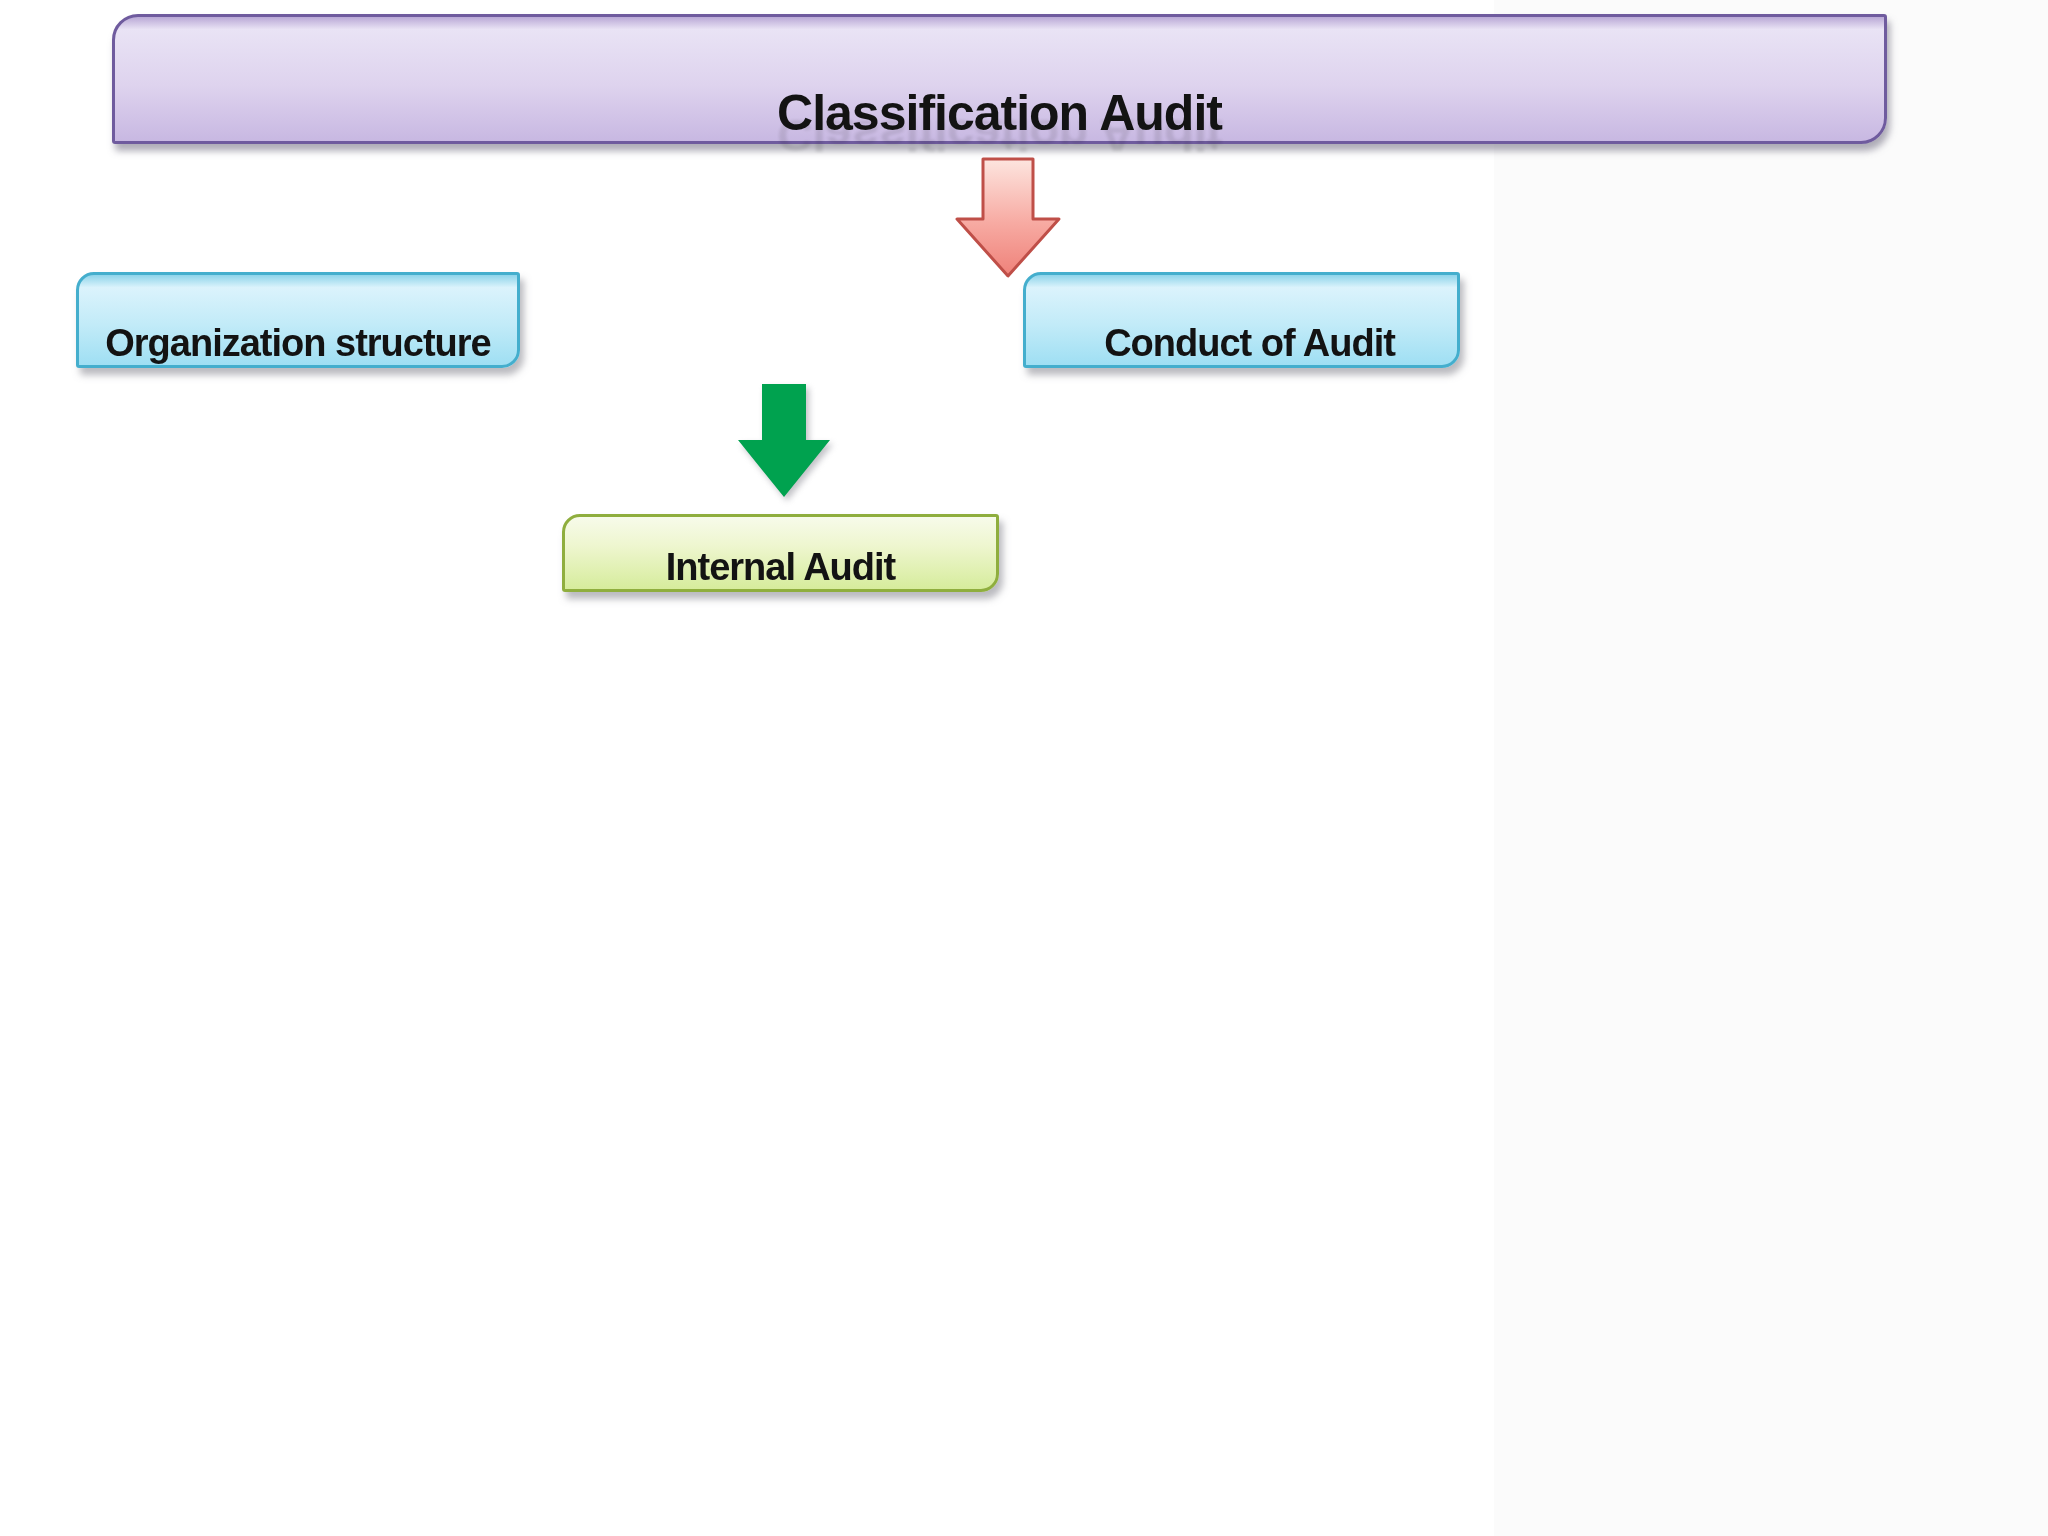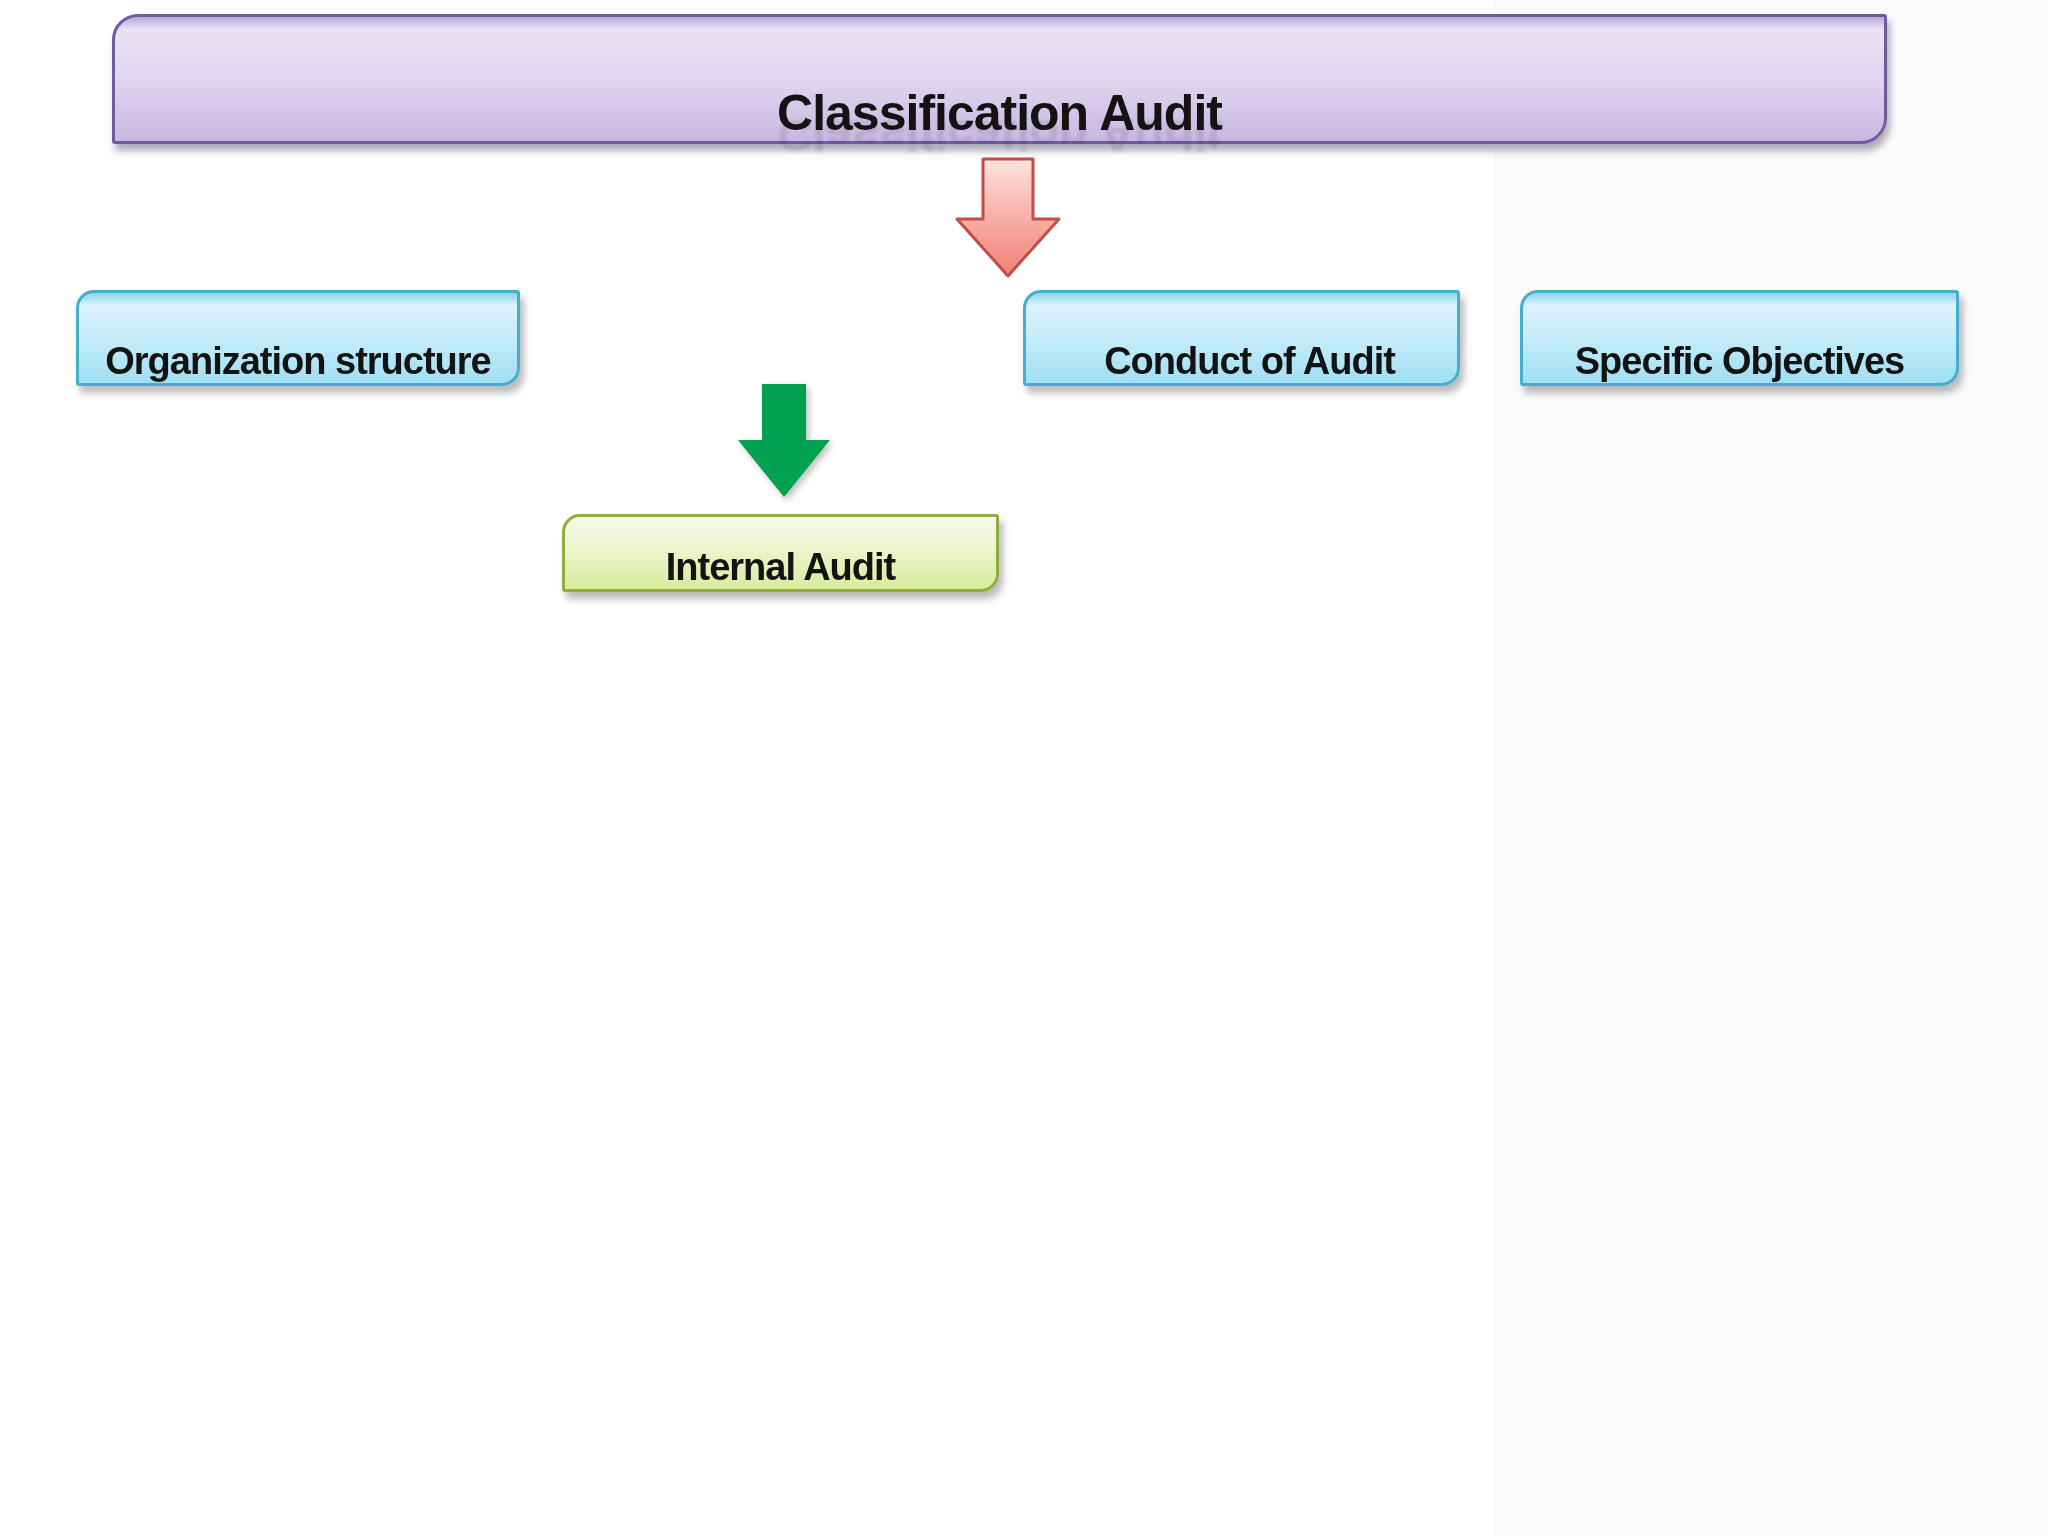--- a/index.html
+++ b/index.html
@@ -46,21 +46,21 @@
     font-size: 50px; font-weight: bold;
     letter-spacing: -1px;
     transform: scaleY(-0.9);
     opacity: 0.10;
     filter: blur(1.5px);
     pointer-events: none;
   }
 
   
   .cat-box {
-    top: 290px; height: 96px;
+    top: 272px; height: 96px;
     border: 3px solid #44aecd;
     border-radius: 18px 3px 18px 3px;
     background: linear-gradient(180deg, #8ed4ea 0%, #dbf3fc 14%, #c2ebf8 55%, #9fdff3 100%);
     box-shadow: 4px 7px 7px rgba(120,120,130,0.5);
     font-size: 38px;
   }
   .cat-1 { left: 76px;   width: 444px; }
   .cat-2 { left: 545px;  width: 433px; }
   .cat-3 { left: 1023px; width: 437px; padding-left: 16px; }
   .cat-4 { left: 1520px; width: 439px; }
@@ -105,23 +105,20 @@
     </defs>
     <polygon points="28,2 78,2 78,62 104,62 53,119 2,62 28,62" fill="url(#redGrad)" stroke="#bf4f48" stroke-width="3" stroke-linejoin="round"></polygon>
   </svg>
 
   <div class="node cat-box cat-1">
     <span class="node-text">Organization structure</span>
   </div>
   <div class="node cat-box cat-3">
     <span class="node-text">Conduct of Audit</span>
   </div>
-  <div class="node cat-box cat-4">
-    <span class="node-text">Specific Objectives</span>
-  </div>
 
   <svg class="arrow green-arrow" viewBox="0 0 96 116" xmlns="http://www.w3.org/2000/svg">
     <polygon points="26,1 70,1 70,57 94,57 48,114 2,57 26,57" fill="#00a24f" stroke="none"></polygon>
   </svg>
 
   <div class="node sub-box sub-1">
     <span class="node-text">Internal Audit</span>
   </div>
 
 </div>

